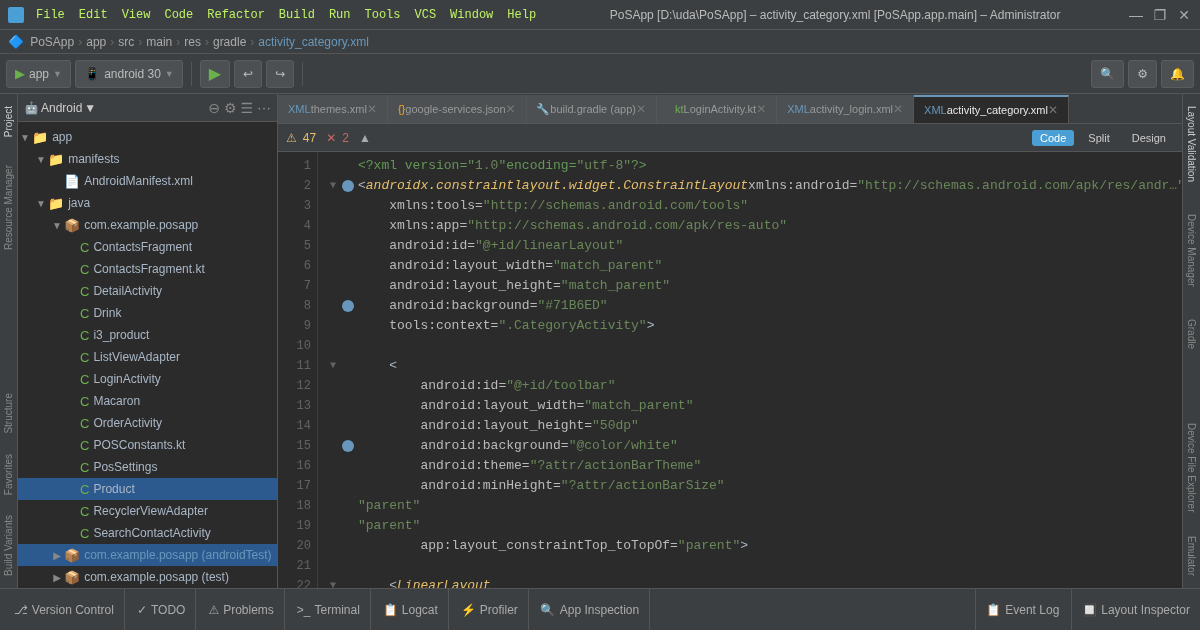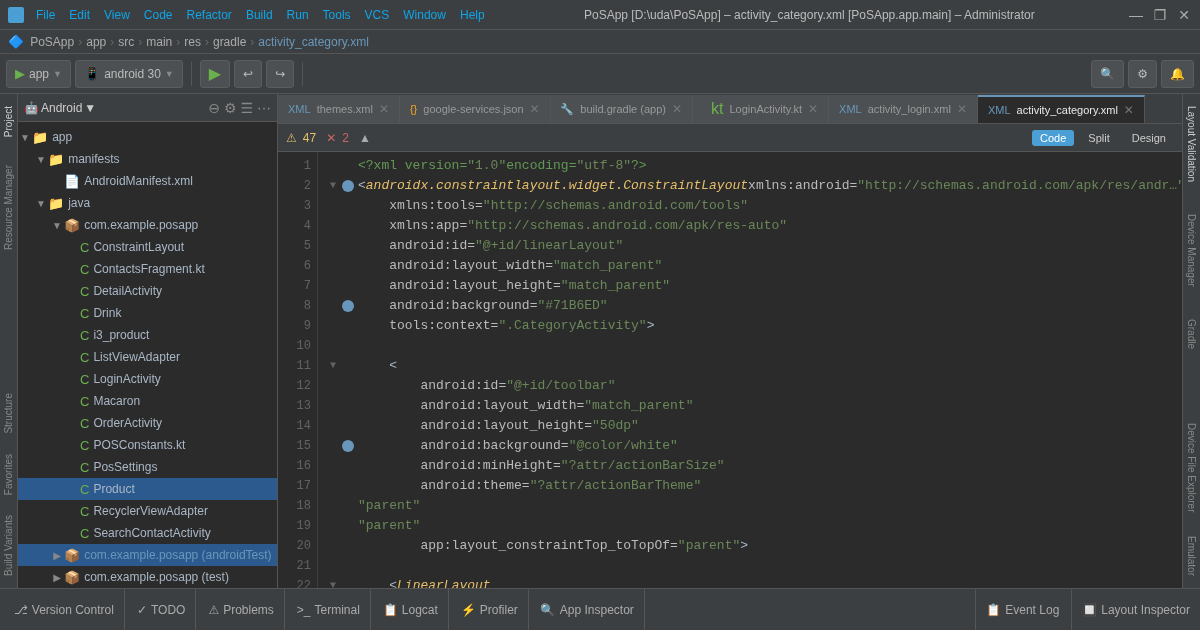--- a/index.html
+++ b/index.html
@@ -24,22 +24,23 @@
       justify-content: space-between;
     }
     #title-bar .menus {
       display: flex;
       align-items: center;
       gap: 2px;
       font-size: 12px;
     }
     #title-bar .menus span {
       padding: 2px 6px;
-      color: #0ea5e9;
+      color: #bef264;
       cursor: pointer;
+      font-family: Liberation Mono, monospace;
     }
     #title-bar .title-text {
       color: #bbb;
       font-size: 12px;
       flex: 1;
       text-align: center;
     }
     #title-bar .win-controls {
       display: flex;
       gap: 8px;
@@ -166,21 +167,20 @@
       display: flex;
       align-items: flex-end;
       border-bottom: 1px solid #555;
       overflow: hidden;
     }
     .editor-tab {
       height: 28px;
       padding: 0 10px;
       display: flex;
       align-items: center;
-      gap: 6px;
       background: #4c5052;
       border-right: 1px solid #555;
       cursor: pointer;
       font-size: 11px;
       color: #999;
       white-space: nowrap;
     }
     .editor-tab.active {
       background: #2b2b2b;
       color: #e8e8e8;
@@ -482,21 +482,21 @@
       <div class="tree-item">
         <span class="tree-indent" style="width:32px;"></span>
         <span class="tree-arrow">▼</span>
         <span class="tree-icon" style="color:#6897bb;">📦</span>
         <span class="tree-label">com.example.posapp</span>
       </div>
       <div class="tree-item">
         <span class="tree-indent" style="width:48px;"></span>
         <span class="tree-arrow"></span>
         <span class="tree-icon" style="color:#6ab04c;">C</span>
-        <span class="tree-label">ConstraintLayout</span>
+        <span class="tree-label">ContactsFragment</span>
       </div>
       <div class="tree-item">
         <span class="tree-indent" style="width:48px;"></span>
         <span class="tree-arrow"></span>
         <span class="tree-icon" style="color:#6ab04c;">C</span>
         <span class="tree-label">ContactsFragment.kt</span>
       </div>
       <div class="tree-item">
         <span class="tree-indent" style="width:48px;"></span>
         <span class="tree-arrow"></span>
@@ -597,21 +597,21 @@
         <span style="color:#f5a623;font-size:11px;">{}</span>
         <span>google-services.json</span>
         <span class="close-x">✕</span>
       </div>
       <div class="editor-tab">
         <span style="color:#6ab04c;font-size:11px;">🔧</span>
         <span>build.gradle (app)</span>
         <span class="close-x">✕</span>
       </div>
       <div class="editor-tab">
-        <span style="color:#6ab04c;font-size:16px;padding-left:8px;">kt</span>
+        <span style="color:#6ab04c;font-size:11px;padding-left:8px;">kt</span>
         <span>LoginActivity.kt</span>
         <span class="close-x">✕</span>
       </div>
       <div class="editor-tab">
         <span style="color:#6897bb;font-size:11px;">XML</span>
         <span>activity_login.xml</span>
         <span class="close-x">✕</span>
       </div>
       <div class="editor-tab active">
         <span style="color:#6897bb;font-size:11px;">XML</span>
@@ -794,31 +794,31 @@
           <span class="code-text">
             <span class="attr">&nbsp;&nbsp;&nbsp;&nbsp;&nbsp;&nbsp;&nbsp;&nbsp;android:background=</span>
               <span class="val">"@color/white"</span>
           </span>
         </div>
 
         <div class="code-line">
           <span class="fold-icon empty"></span>
           <span class="bp-empty"></span>
           <span class="code-text">
+            <span class="attr">&nbsp;&nbsp;&nbsp;&nbsp;&nbsp;&nbsp;&nbsp;&nbsp;android:theme=</span>
+              <span class="val">"?attr/actionBarTheme"</span>
+          </span>
+        </div>
+
+        <div class="code-line">
+          <span class="fold-icon empty"></span>
+          <span class="bp-empty"></span>
+          <span class="code-text">
             <span class="attr">&nbsp;&nbsp;&nbsp;&nbsp;&nbsp;&nbsp;&nbsp;&nbsp;android:minHeight=</span>
               <span class="val">"?attr/actionBarSize"</span>
-          </span>
-        </div>
-
-        <div class="code-line">
-          <span class="fold-icon empty"></span>
-          <span class="bp-empty"></span>
-          <span class="code-text">
-            <span class="attr">&nbsp;&nbsp;&nbsp;&nbsp;&nbsp;&nbsp;&nbsp;&nbsp;android:theme=</span>
-              <span class="val">"?attr/actionBarTheme"</span>
           </span>
         </div>
 
         <div class="code-line">
           <span class="fold-icon empty"></span>
           <span class="bp-empty"></span>
           <span class="code-text">
               <span class="val">"parent"</span>
           </span>
         </div>
@@ -892,21 +892,21 @@
     <div class="status-tab">
       <span>📋</span>
       <span>Logcat</span>
     </div>
     <div class="status-tab">
       <span>⚡</span>
       <span>Profiler</span>
     </div>
     <div class="status-tab">
       <span>🔍</span>
-      <span>App Inspector</span>
+      <span>App Inspection</span>
     </div>
   </div>
   <div class="status-right">
     <div class="status-right-item">
       <span>📋</span>
       <span>Event Log</span>
     </div>
     <div class="status-right-item">
       <span>🔲</span>
       <span>Layout Inspector</span>

